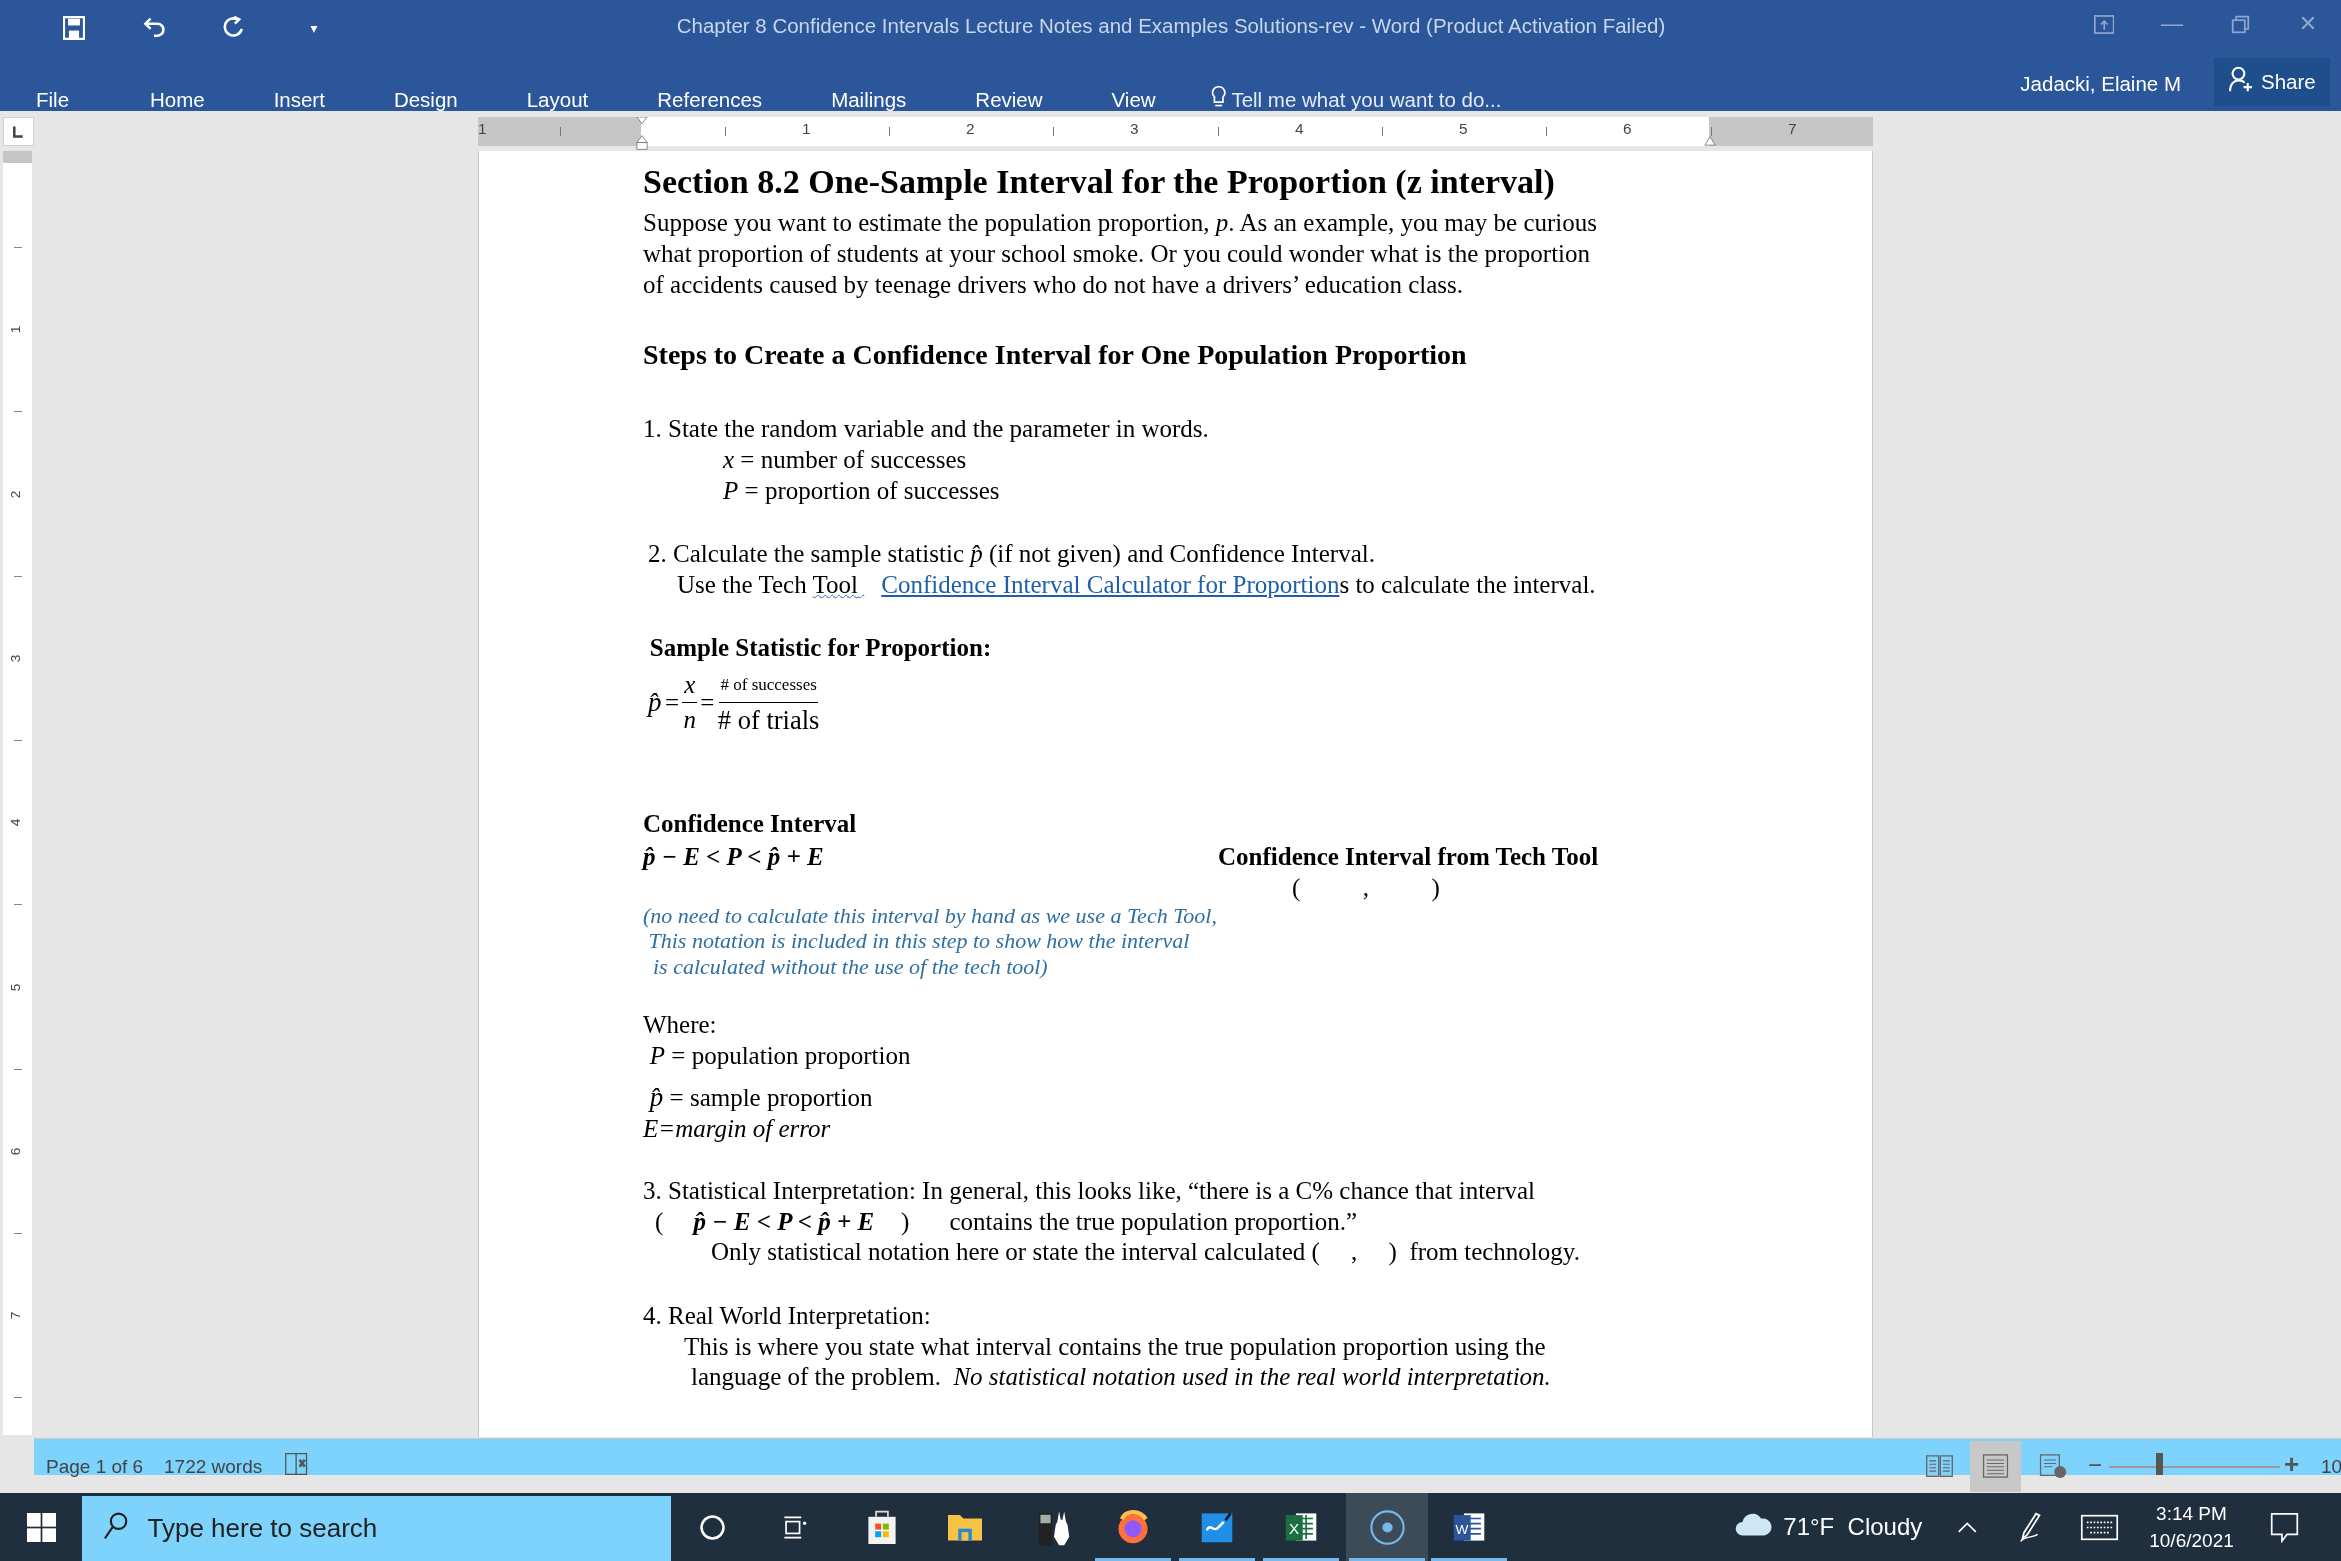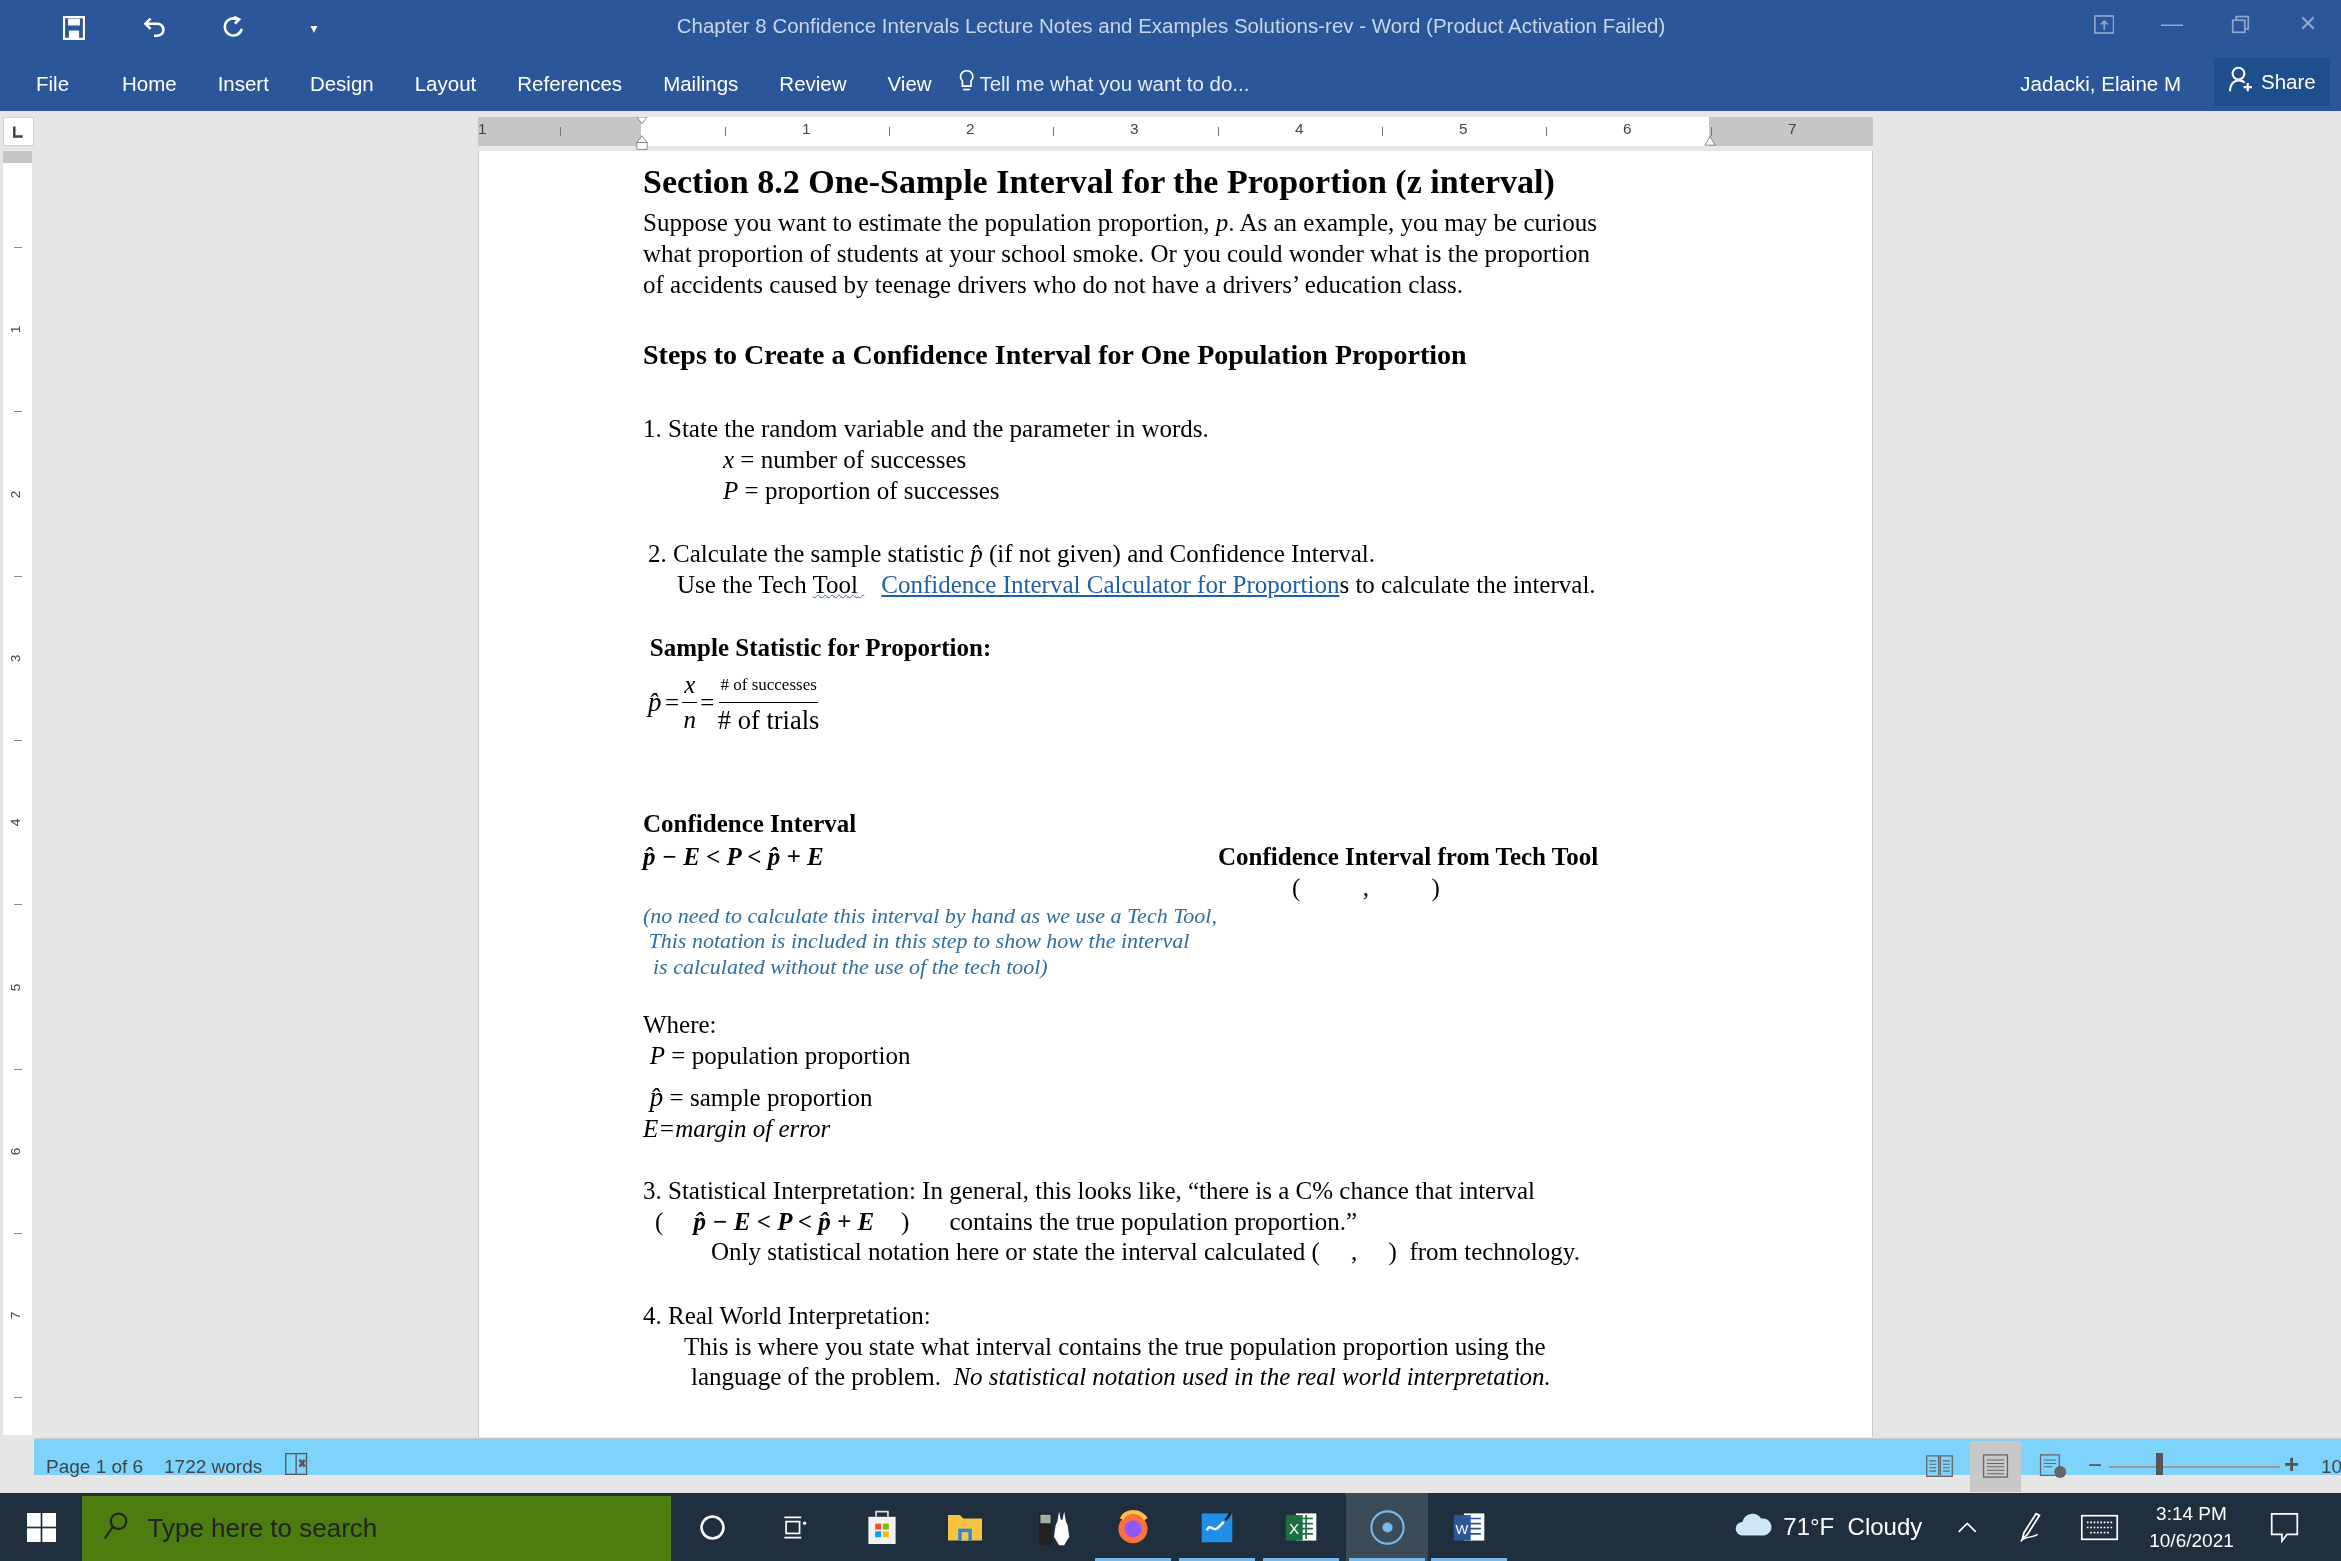--- a/index.html
+++ b/index.html
@@ -4,21 +4,21 @@
 <style>
   * { box-sizing: border-box; margin: 0; padding: 0; }
   html, body { width: 2342px; height: 1561px; overflow: hidden; background: #e6e6e6; font-family: "Liberation Sans", sans-serif; }
   .titlebar { position: absolute; left: 0; top: 0; width: 2342px; height: 56px; background: #2b579a; color: #fff; }
   .qat { position: absolute; left: 34px; top: 8.6px; display: flex; gap: 0; }
   .qat .qbtn { width: 80px; height: 39px; display: flex; align-items: center; justify-content: center; color: #fff; font-size: 29px; }
   .doc-title { position: absolute; left: 0; right: 0; top: 13.7px; text-align: center; font-size: 20.5px; color: #c9d6ea; }
   .winctl { position: absolute; right: 0; top: 0; display: flex; }
   .winctl div { width: 68px; height: 48px; display: flex; align-items: center; justify-content: center; color: #8ea6cc; font-size: 22px; }
   .ribbon { position: absolute; left: 0; top: 56px; width: 2342px; height: 55px; background: #2b579a; color: #fff; }
-  .tabs { position: absolute; left: 0; top: 0; height: 55px; display: flex; align-items: center; }
+  .tabs { position: absolute; left: 0; top: 16px; height: 55px; display: flex; align-items: center; gap: 28px; }
   .tab { font-size: 20.5px; color: #fff; padding: 0 20.5px; height: 55px; display: flex; align-items: center; }
   .tab.file { margin-left: 19px; padding: 0 17px; margin-right: 15.4px; }
   .tell { display: flex; align-items: center; gap: 5.1px; color: #e4ebf5; font-size: 20.5px; margin-left: 6.8px; }
   .user { position: absolute; right: 161px; top: 0; height: 55px; display: flex; align-items: center; font-size: 20.5px; color: #fff; }
   .share { position: absolute; right: 12px; top: 1.7px; width: 116px; height: 48px; background: #1e4e8c; display: flex; align-items: center; justify-content: center; gap: 6.8px; font-size: 20.5px; color: #fff; }
   .ruler-h { position: absolute; left: 478px; top: 117px; width: 1395px; height: 29px; background: #fff; }
   .ruler-h .margin-l { position: absolute; left: 0; top: 0; width: 163px; height: 29px; background: #c6c6c6; }
   .ruler-h .margin-r { position: absolute; right: 0; top: 0; width: 164px; height: 29px; background: #c6c6c6; }
   .ruler-h .num { position: absolute; top: 3.4px; font-size: 15.4px; color: #444; }
   .ruler-h .tick { position: absolute; top: 12px; width: 0.9px; height: 5.1px; background: #777; }
@@ -42,21 +42,21 @@
   .frac .num { border-bottom: 1.7px solid #000; padding: 0 1.7px; line-height: 34px; }
   .frac .den { line-height: 34px; }
   .statusbar { position: absolute; left: 0; top: 1438px; width: 2342px; height: 37px; background: #7dd3fc; border-top: 1.7px solid #c8c8c8; color: #444; font-size: 19px; margin-left: 34px; }
   .statusbar .s { position: absolute; top: 17px; }
   .viewbtn { position: absolute; top: 1.7px; width: 51px; height: 51px; display: flex; align-items: center; justify-content: center; }
   .viewbtn.active { background: #c8c8c8; }
   .zoomslider { position: absolute; left: 2075px; top: 27px; width: 171px; height: 1.7px; background: #999; }
   .zoomthumb { position: absolute; left: 2156px; top: 17px; width: 6.8px; height: 22px; background: #555; }
   .taskbar { position: absolute; left: 0; top: 1493px; width: 2342px; height: 68px; background: #1f2f3d; color: #fff; }
   .start { position: absolute; left: 0; top: 0; width: 82px; height: 68px; display: flex; align-items: center; justify-content: center; }
-  .search { position: absolute; left: 82px; top: 3.4px; width: 589px; height: 65px; background: #4d7c0f; display: flex; align-items: center; color: #222; font-size: 26px; }
+  .search { position: absolute; left: 82px; top: 3.4px; width: 589px; height: 65px; background: #7dd3fc; display: flex; align-items: center; color: #222; font-size: 26px; }
   .tb-icon { position: absolute; top: 0; width: 82px; height: 68px; display: flex; align-items: center; justify-content: center; }
   .tb-icon .ul { position: absolute; bottom: 0; left: 3.4px; right: 3.4px; height: 3.4px; background: #76b9ed; }
   .tb-icon.active { background: #3c4b58; }
   .tray { position: absolute; top: 0; height: 68px; display: flex; align-items: center; font-size: 24px; color: #fff; }
   .clock { position: absolute; left: 2140px; top: 6.8px; text-align: center; font-size: 19px; line-height: 27px; color: #fff; width: 103px; }
 </style>
 </head>
 <body>
 
 <div class="titlebar">

